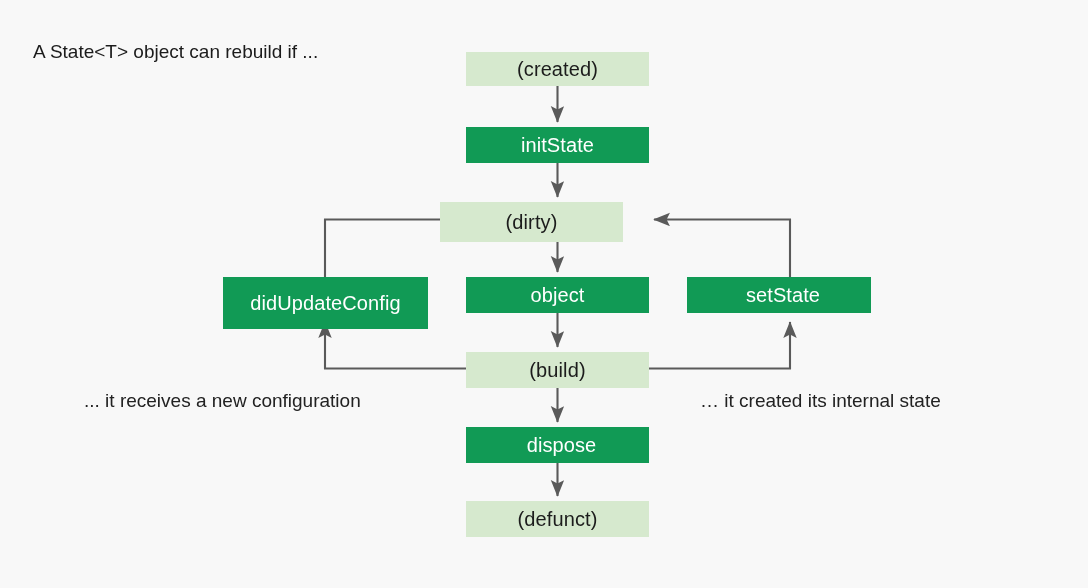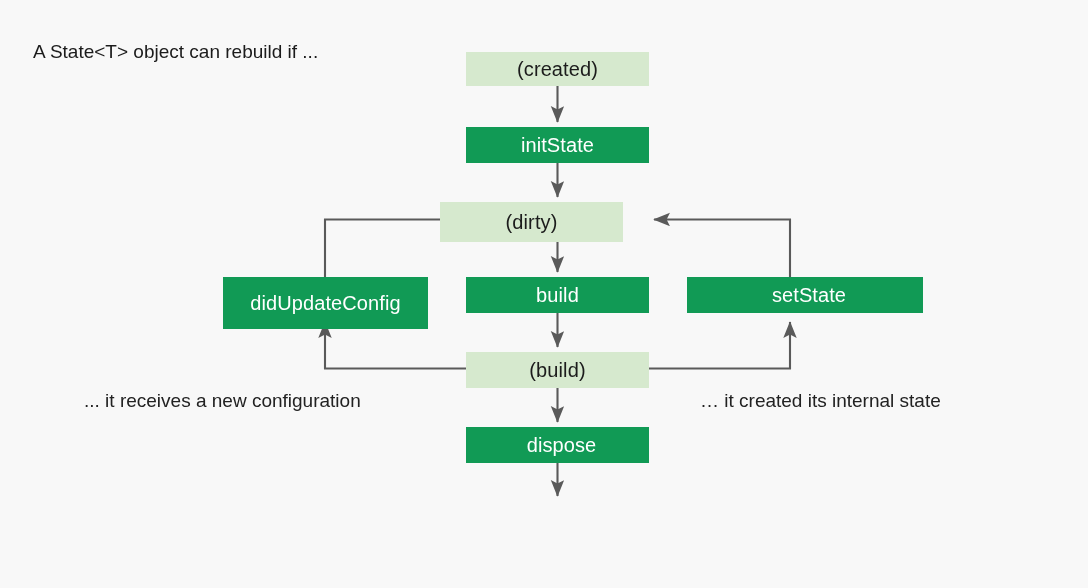--- a/index.html
+++ b/index.html
@@ -107,33 +107,36 @@
 
   <div class="node state" style="left:440px; top:202px; width:183px; height:40px;">
     <span>(dirty)</span>
   </div>
 
   <div class="node method" style="left:223px; top:277px; width:205px; height:52px;">
     <span>didUpdateConfig</span>
   </div>
 
   <div class="node method" style="left:466px; top:277px; width:183px; height:36px;">
-    <span>build</span>
+    <span>object</span>
   </div>
 
-  <div class="node method" style="left:687px; top:277px; width:236px; height:36px;padding-left:8px;">
+  <div class="node method" style="left:687px; top:277px; width:184px; height:36px;padding-left:8px;">
     <span>setState</span>
   </div>
 
   <div class="node state" style="left:466px; top:352px; width:183px; height:36px;">
     <span>(build)</span>
   </div>
 
   <div class="node method" style="left:466px; top:427px; width:183px; height:36px;padding-left:8px;">
     <span>dispose</span>
   </div>
 
+  <div class="node state" style="left:466px; top:501px; width:183px; height:36px;">
+    <span>(defunct)</span>
+  </div>
 
   <div class="caption" style="left:84px; top:391px;">... it receives a new configuration</div>
 
   <div class="caption" style="left:700px; top:391px;">… it created its internal state</div>
 
 </div>
 
 </body></html>

